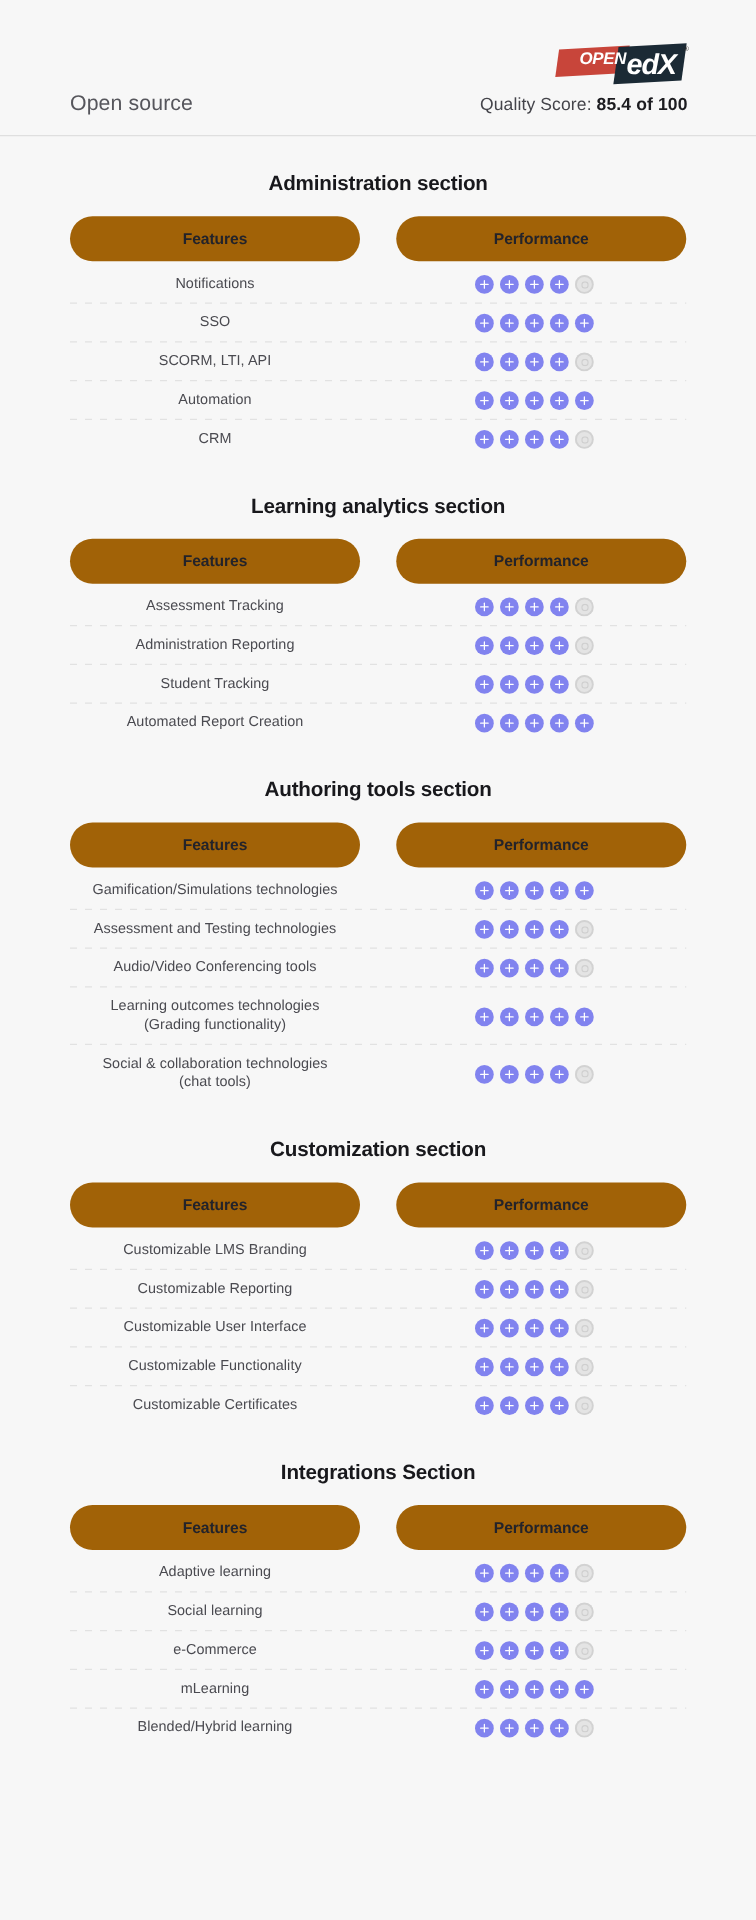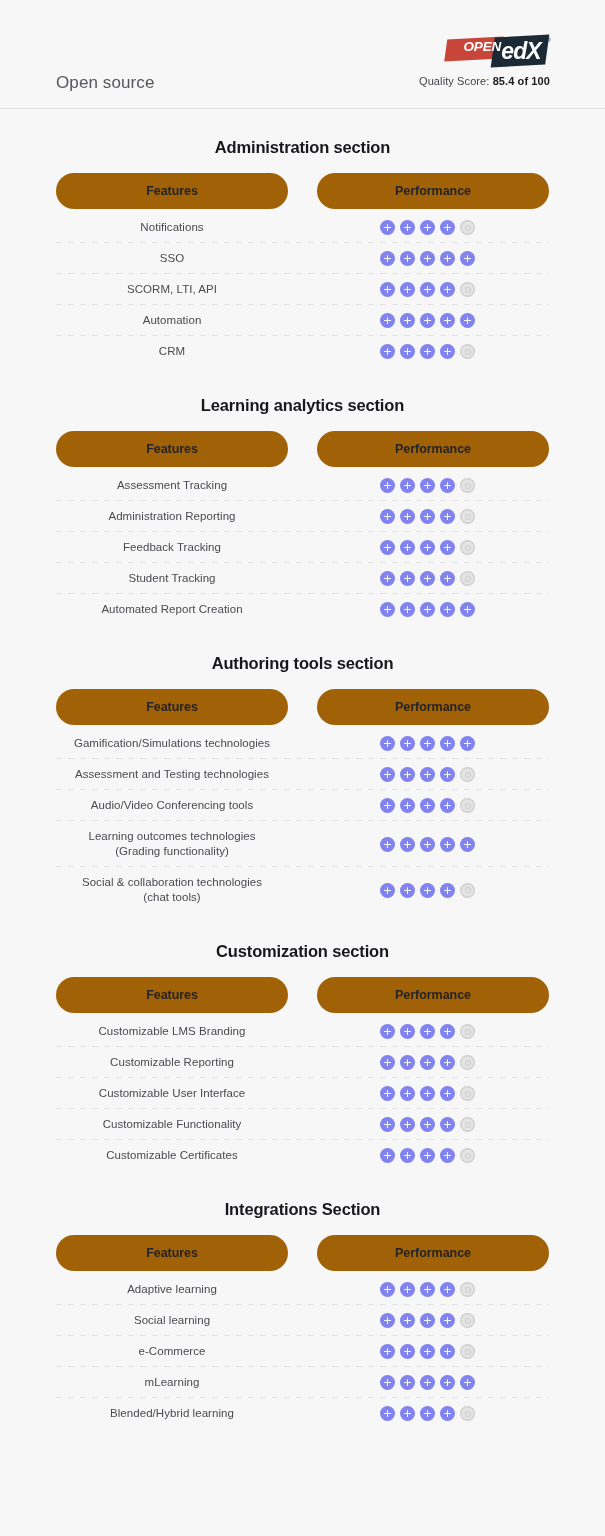--- a/index.html
+++ b/index.html
@@ -94,21 +94,21 @@
   }
   .logo-reg {
     position: absolute;
     right: -1px;
     top: 1px;
     font-size: 6px;
     color: #2b2b2b;
   }
 
   .quality-score {
-    font-size: 11px;
+    font-size: 14px;
     color: #44444a;
     white-space: nowrap;
     letter-spacing: .1px;
   }
   .quality-score b {
     color: #1c1c20;
     font-weight: bold;
   }
 
   
@@ -317,30 +317,20 @@
           <div class="td-feature"><span>Administration Reporting</span></div>
           <div class="td-rating">
             <span class="dot on"></span>
             <span class="dot on"></span>
             <span class="dot on"></span>
             <span class="dot on"></span>
             <span class="dot off"></span>
           </div>
         </div>
         <div class="trow">
-          <div class="td-feature"><span>Feedback Tracking</span></div>
-          <div class="td-rating">
-            <span class="dot on"></span>
-            <span class="dot on"></span>
-            <span class="dot on"></span>
-            <span class="dot on"></span>
-            <span class="dot off"></span>
-          </div>
-        </div>
-        <div class="trow">
           <div class="td-feature"><span>Student Tracking</span></div>
           <div class="td-rating">
             <span class="dot on"></span>
             <span class="dot on"></span>
             <span class="dot on"></span>
             <span class="dot on"></span>
             <span class="dot off"></span>
           </div>
         </div>
         <div class="trow">

